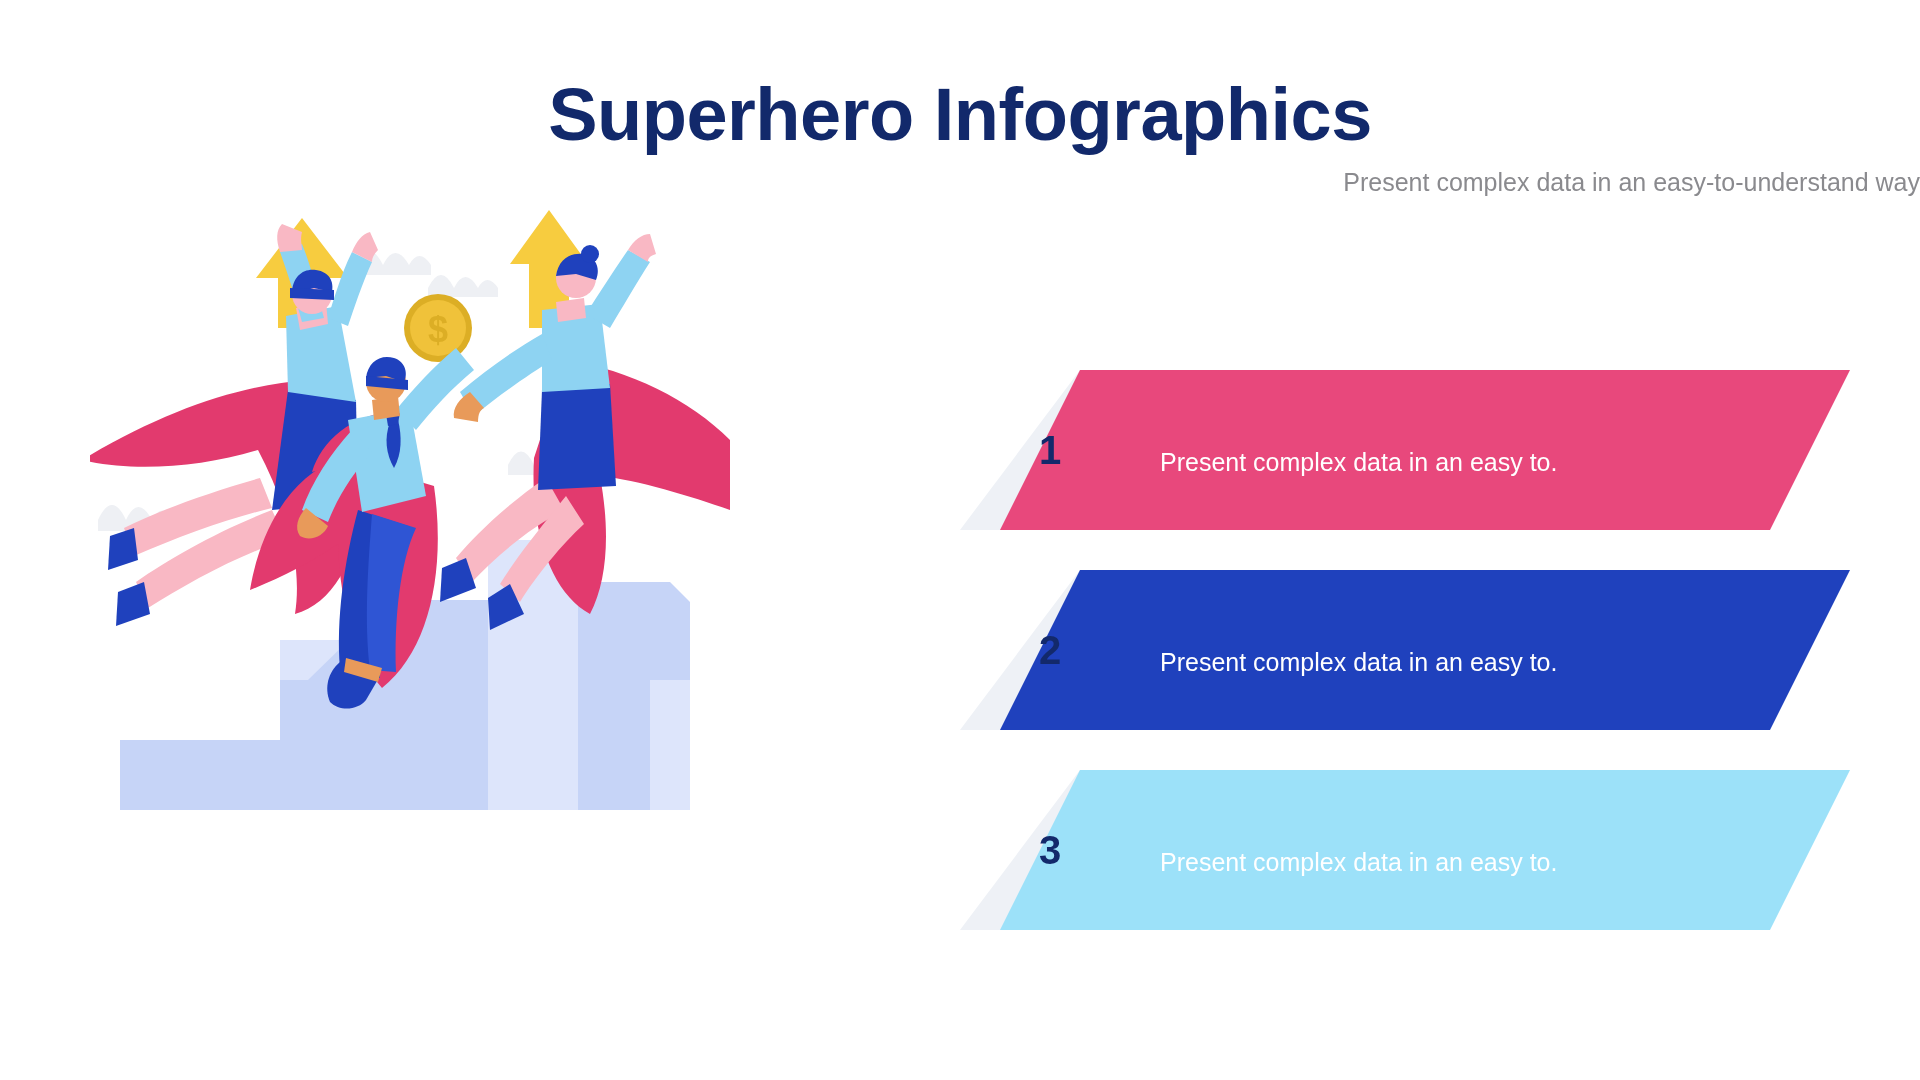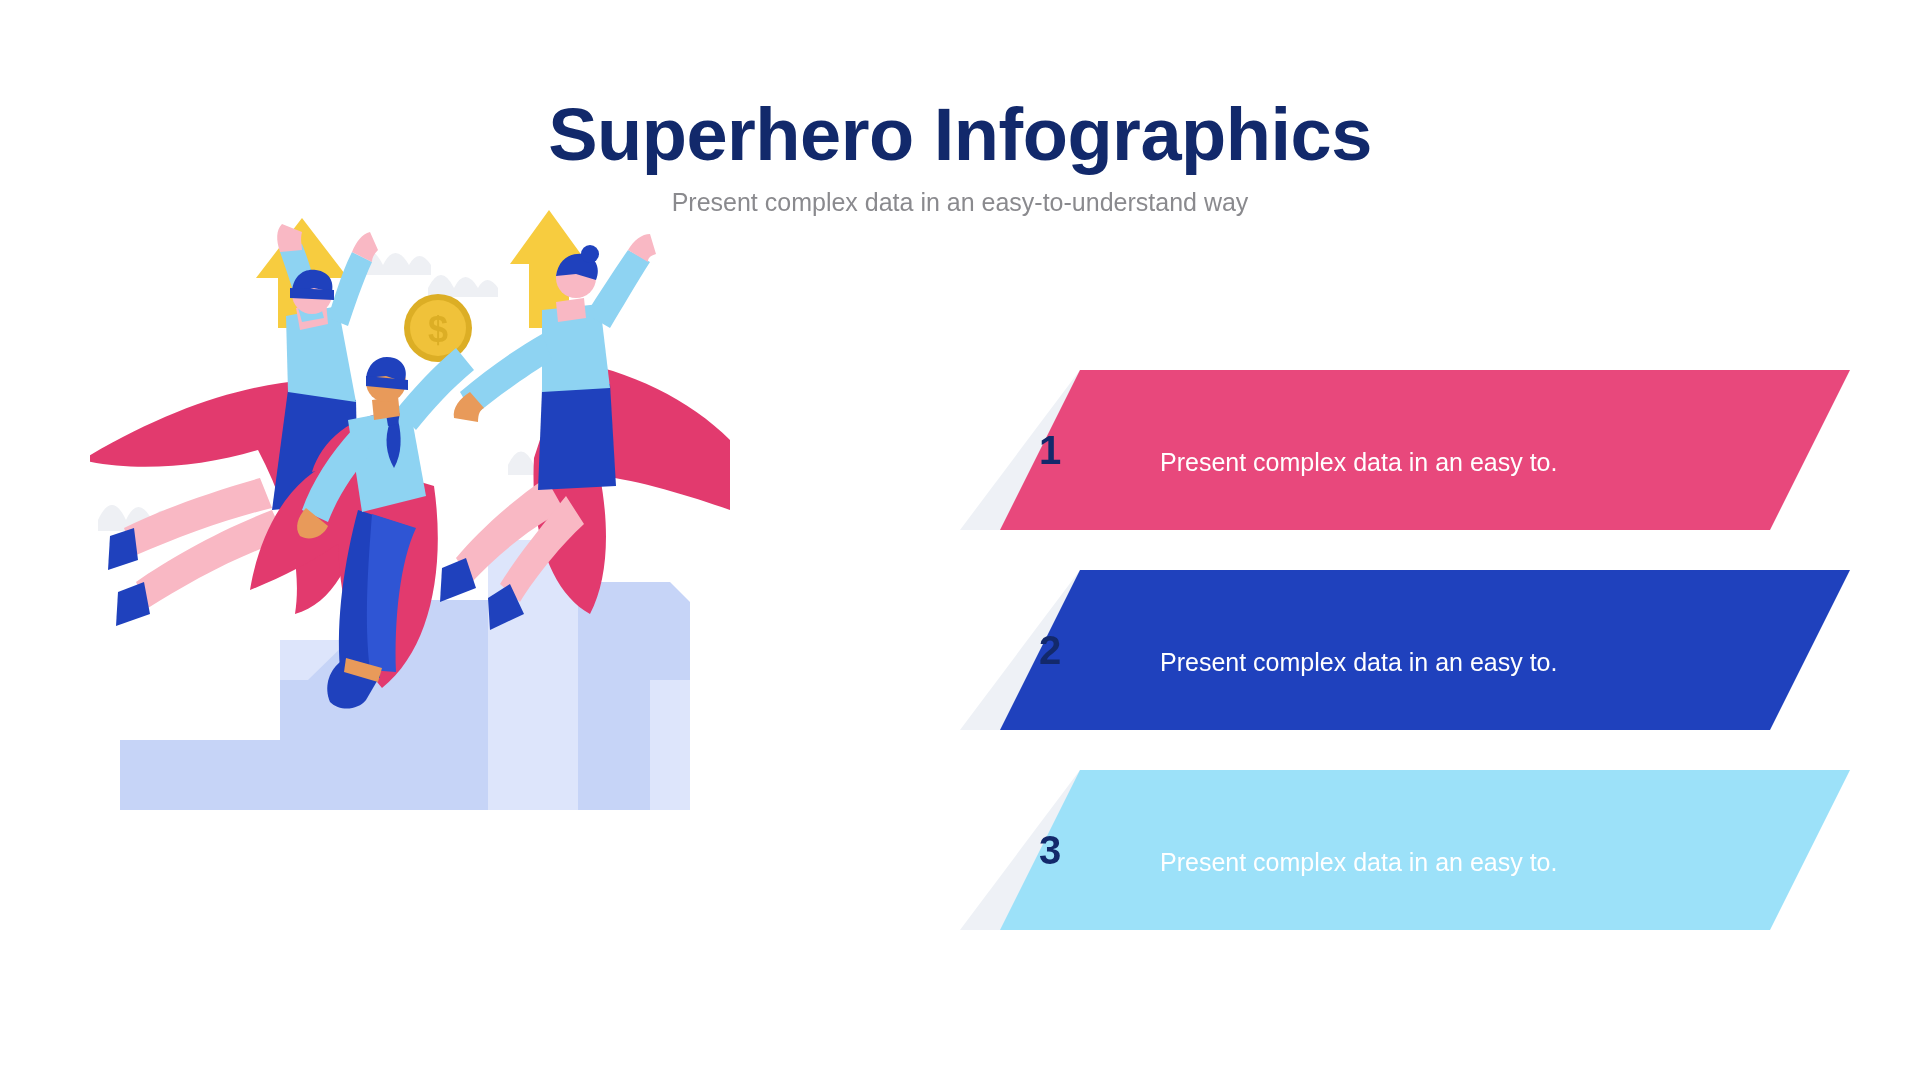--- a/index.html
+++ b/index.html
@@ -16,35 +16,36 @@
     position: relative;
   }
 
   
   #header {
     position: absolute;
     top: 0;
     left: 0;
     width: 1920px;
     text-align: center;
-    padding-top: 96px;
+    padding-top: 76px;
   }
   #page-title {
     font-size: 74px;
     font-weight: bold;
     color: #12296b;
     letter-spacing: -0.5px;
     line-height: 1.05;
     margin: 0;
   }
   #page-subtitle {
     font-size: 25px;
     color: #8a8a8e;
     margin-top: 14px;
     font-weight: normal;
+    text-align: right;
   }
 
   
   #illustration {
     position: absolute;
     left: 90px;
     top: 210px;
     width: 640px;
     height: 650px;
   }

